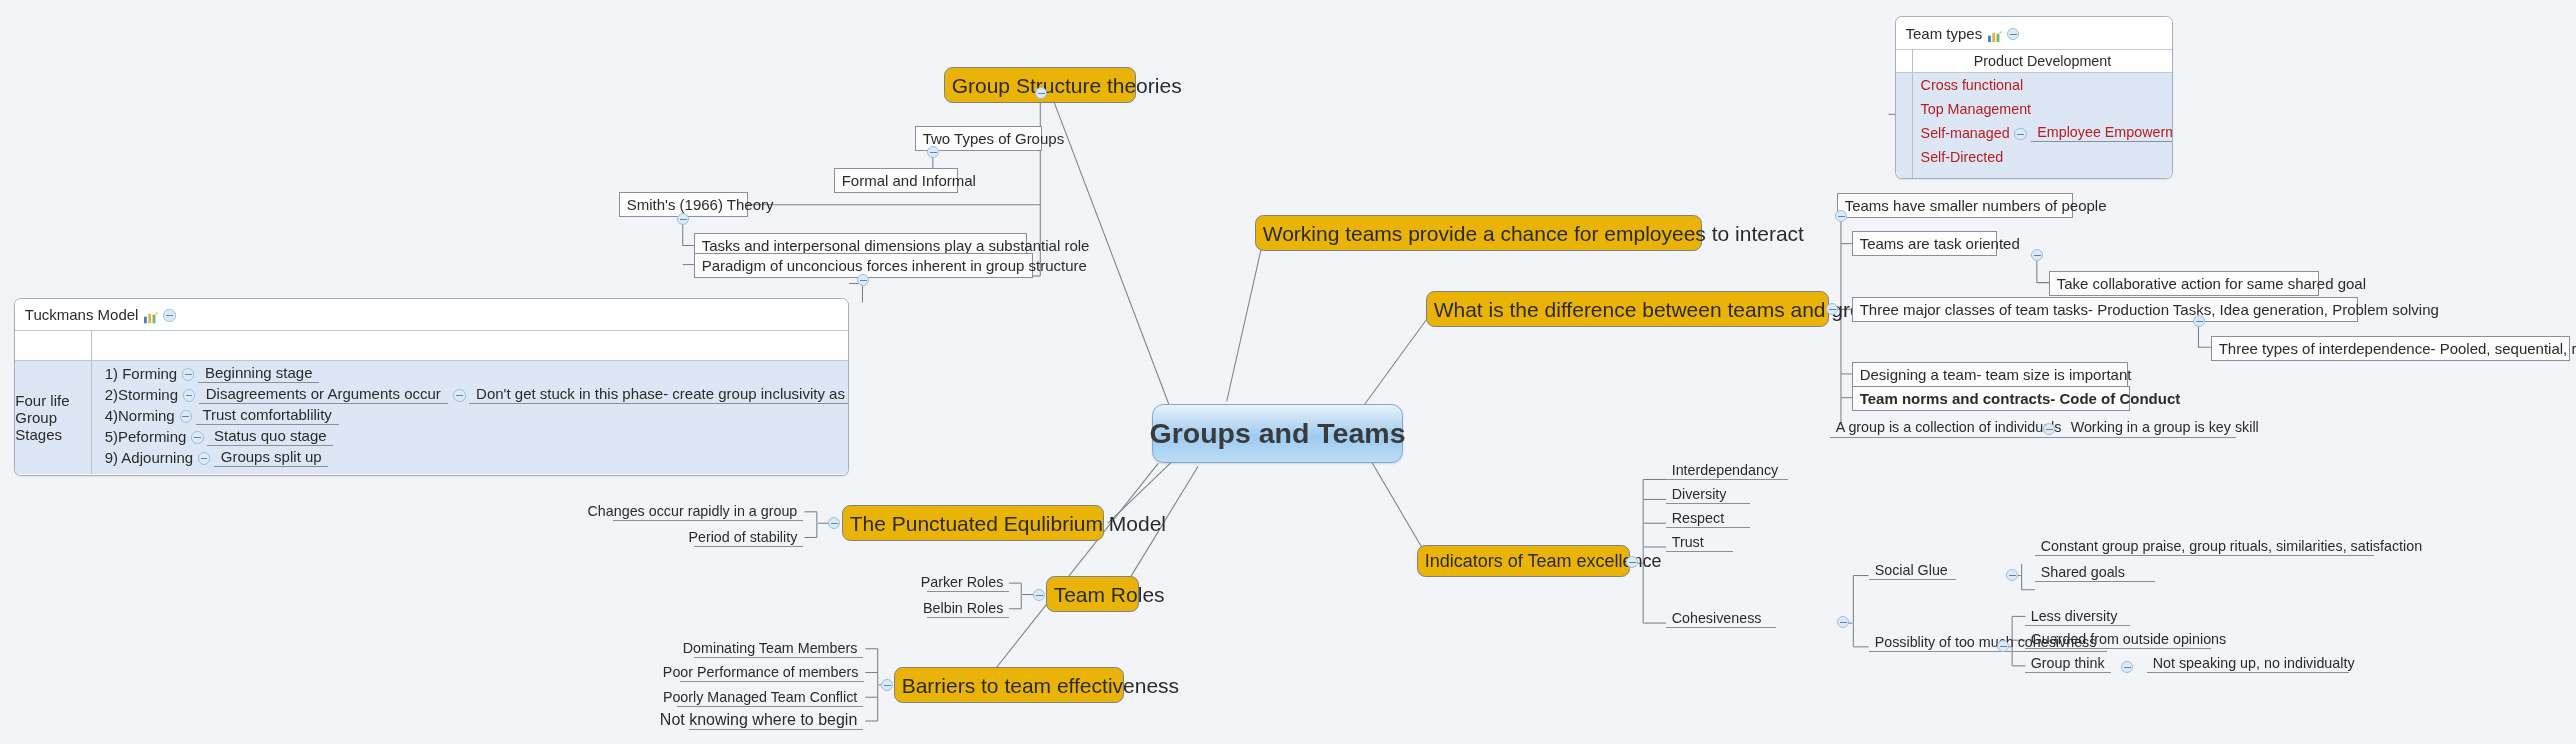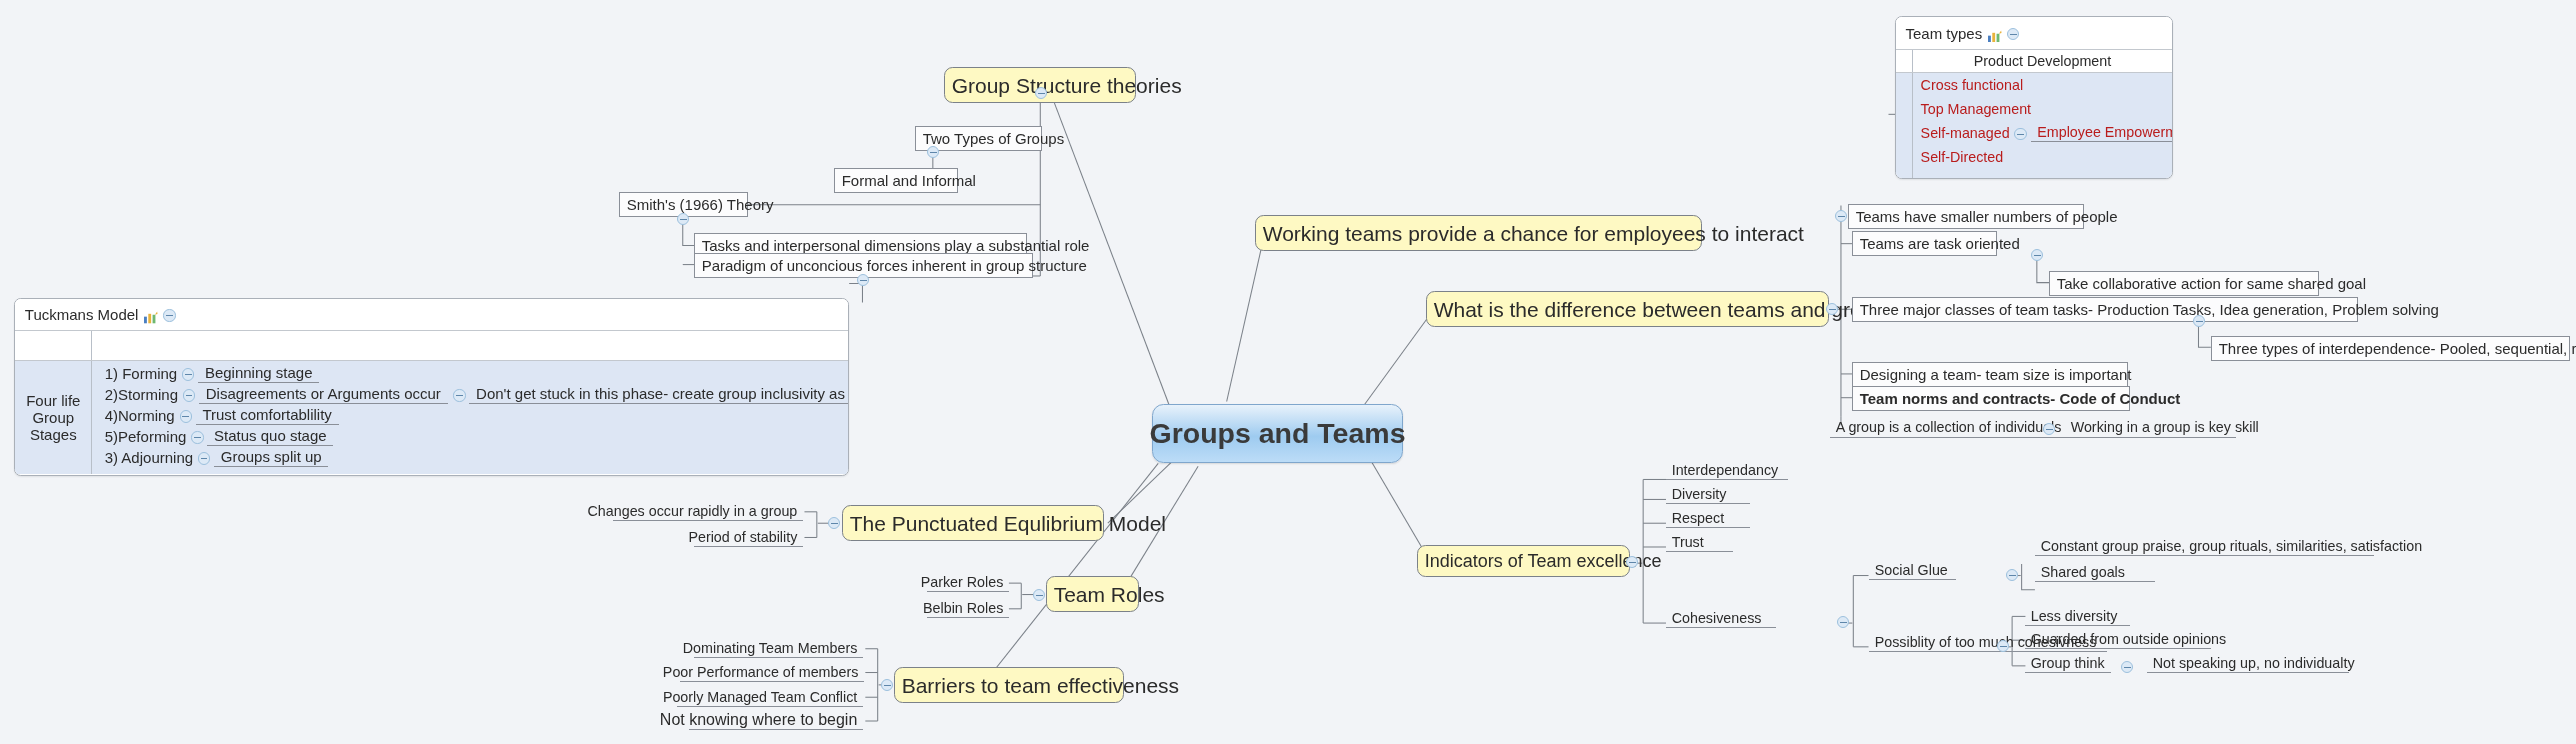--- a/index.html
+++ b/index.html
@@ -22,21 +22,21 @@
     color:#2b2b2b;
     white-space:nowrap;
     display:flex;align-items:center;
     padding:0 6.7px;
     line-height:1;
   }
   .lvl1{          
     border-radius:8.6px;
     font-size:21px;
     height:36px;
-    background:#fef9c3;
+    background:#eab308;
     border-color:#7b8189;
   }
   .lvl2{
     font-size:15px;height:25px;border-radius:0;
   }
   
   .uline{
     position:absolute;
     box-sizing:border-box;
     border:0;
@@ -243,21 +243,21 @@
 
   <div class="node lvl2" style="left:694px;top:233px;width:333px;">Tasks and interpersonal dimensions play a substantial role</div>
   <div class="node lvl2" style="left:694px;top:253px;width:339px;">Paradigm of unconcious forces inherent in group structure</div>
   <div class="minus" style="left:857px;top:274px;"></div>
 
   <div class="node lvl1" style="left:1255px;top:215px;width:447px;">Working teams provide a chance for employees to interact</div>
 
   <div class="node lvl1" style="left:1426px;top:291px;width:403px;">What is the difference between teams and groups?</div>
   <div class="minus" style="left:1826px;top:303px;"></div>
 
-  <div class="node lvl2" style="left:1837px;top:204px;width:236px;margin-left:11px;">Teams have smaller numbers  of people</div>
+  <div class="node lvl2" style="left:1837px;top:193px;width:236px;">Teams have smaller numbers  of people</div>
   <div class="minus" style="left:1835px;top:210px;"></div>
 
   <div class="node lvl2" style="left:1852px;top:231px;width:145px;">Teams are task oriented</div>
   <div class="minus" style="left:2031px;top:249px;"></div>
 
   <div class="node lvl2" style="left:2049px;top:271px;width:270px;">Take collaborative action for same shared goal</div>
 
   <div class="node lvl2" style="left:1852px;top:297px;width:506px;text-align:center;">Three major classes of team tasks- Production Tasks, Idea generation, Problem solving</div>
   <div class="minus" style="left:2193px;top:315px;"></div>
 
@@ -323,21 +323,21 @@
           <path d="M11.5 5 L13.8 1.5 L14.2 4.2 Z" fill="#e8b33c"></path>
         </svg>
       </span>
       <span class="minus" style="position:relative;left:0;top:1px;display:inline-block;"></span>
     </div>
     <div class="sub" style="height:30px;">
       <div style="width:77px;border-right:1px solid #b8bfc8;box-sizing:border-box;"></div>
       <div style="flex:1;"></div>
     </div>
     <div class="body" style="height:113px;">
-      <div class="tuck-left" style="width:77px;text-align:center;">Four life Group Stages</div>
+      <div class="tuck-left" style="width:77px;">Four life Group Stages</div>
       <div class="tuck-right">
 
         <div class="stage-row" style="left:12.4px;top:2.9px;">
           <span class="stage-label">1) Forming</span>
           <span class="minus" style="position:relative;top:1px;display:inline-block;"></span>
           <span class="stage-child">Beginning stage</span>
         </div>
 
         <div class="stage-row" style="left:12.4px;top:24px;">
           <span class="stage-label">2)Storming</span>
@@ -353,21 +353,21 @@
           <span class="stage-child">Trust comfortablility</span>
         </div>
 
         <div class="stage-row" style="left:12.4px;top:66px;">
           <span class="stage-label">5)Peforming</span>
           <span class="minus" style="position:relative;top:1px;display:inline-block;"></span>
           <span class="stage-child">Status quo stage</span>
         </div>
 
         <div class="stage-row" style="left:12.4px;top:87px;">
-          <span class="stage-label">3) Adjourning</span>
+          <span class="stage-label">9) Adjourning</span>
           <span class="minus" style="position:relative;top:1px;display:inline-block;"></span>
           <span class="stage-child">Groups split up</span>
         </div>
 
       </div>
     </div>
   </div>
 
   <div class="tbox" style="left:1895px;top:16px;width:278px;height:163px;">
     <div class="thead" style="height:33px;">

